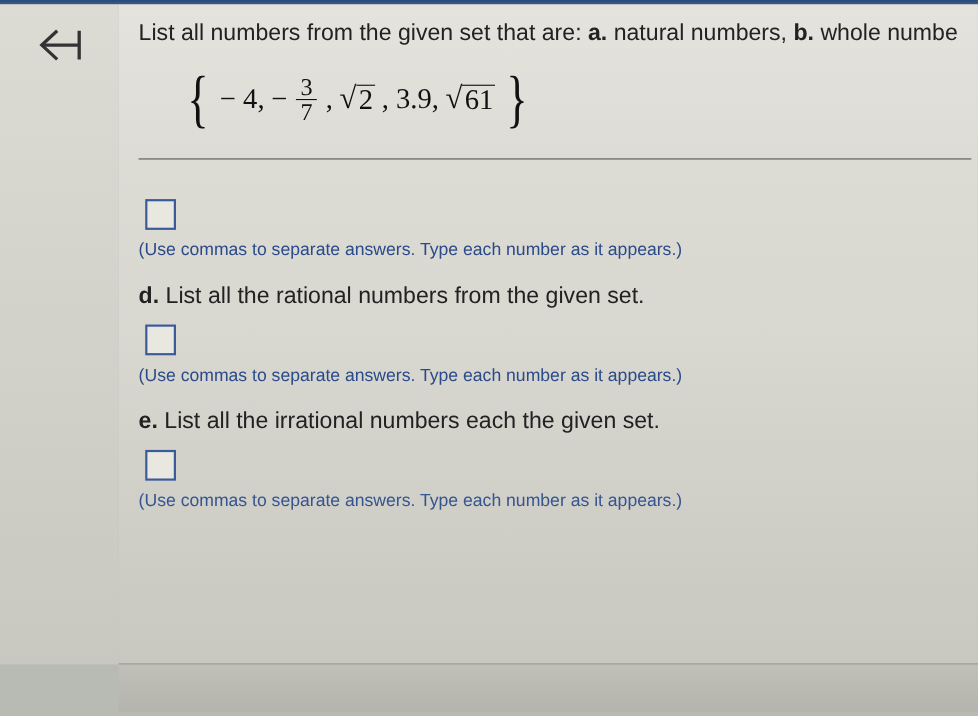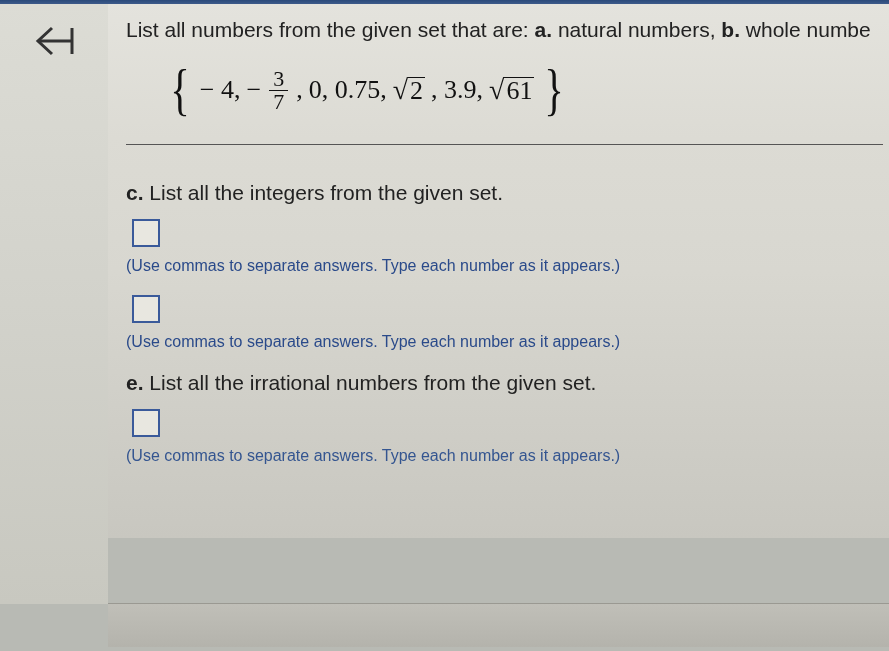--- a/index.html
+++ b/index.html
@@ -33,21 +33,21 @@
     height: 38px;
     display: flex;
     align-items: center;
     justify-content: center;
     cursor: pointer;
   }
   .back-icon svg { stroke: #333; stroke-width: 3; fill: none; }
   .content {
     position: absolute;
     left: 108px; right: 0; top: 4px;
-    height: 534px;
+    height: 600px;
     background: linear-gradient(to bottom, #e4e3dd 0%, #dcdbd4 25%, #d8d7d0 50%, #d0cfc8 75%, #c8c7c0 100%);
     padding: 14px 6px 6px 18px;
     color: #222;
   }
   .q-intro {
     font-size: 21px;
     color: #222;
     white-space: nowrap;
   }
   .q-intro .bold { font-weight: bold; }
@@ -159,51 +159,50 @@
 
   <div class="math-set">
     <span class="brace">{</span>
     <span>− 4,</span>
     <span>−</span>
     <span class="frac">
       <span class="num">3</span>
       <span class="den">7</span>
     </span>
     <span>,</span>
-    <span>0, 0.75,</span>
     <span class="sqrt-wrap">
       <span class="sqrt-sym">√</span>
       <span class="sqrt-bar">2</span>
     </span>
     <span>, 3.9,</span>
     <span class="sqrt-wrap">
       <span class="sqrt-sym">√</span>
       <span class="sqrt-bar">61</span>
     </span>
     <span class="brace">}</span>
   </div>
 
   <hr class="divider">
 
   <div class="part">
+    <input type="text" class="answer-box" style="">
+    <div class="hint">(Use commas to separate answers. Type each number as it appears.)</div>
+  </div>
+
+  <div class="part">
     <div class="part-label">
-      <span class="bold">c.</span><span> List all the integers from the given set.</span>
+      <span class="bold">d.</span><span> List all the rational numbers from the given set.</span>
     </div>
     <input type="text" class="answer-box" style="">
     <div class="hint">(Use commas to separate answers. Type each number as it appears.)</div>
   </div>
 
   <div class="part">
-    <input type="text" class="answer-box" style="">
-    <div class="hint">(Use commas to separate answers. Type each number as it appears.)</div>
-  </div>
-
-  <div class="part">
     <div class="part-label">
-      <span class="bold">e.</span><span> List all the irrational numbers from the given set.</span>
+      <span class="bold">e.</span><span> List all the irrational numbers each the given set.</span>
     </div>
     <input type="text" class="answer-box" style="">
     <div class="hint hint-e">(Use commas to separate answers. Type each number as it appears.)</div>
   </div>
 
 </div>
 
 <div class="bottom-strip"></div>
 
 </body></html>

